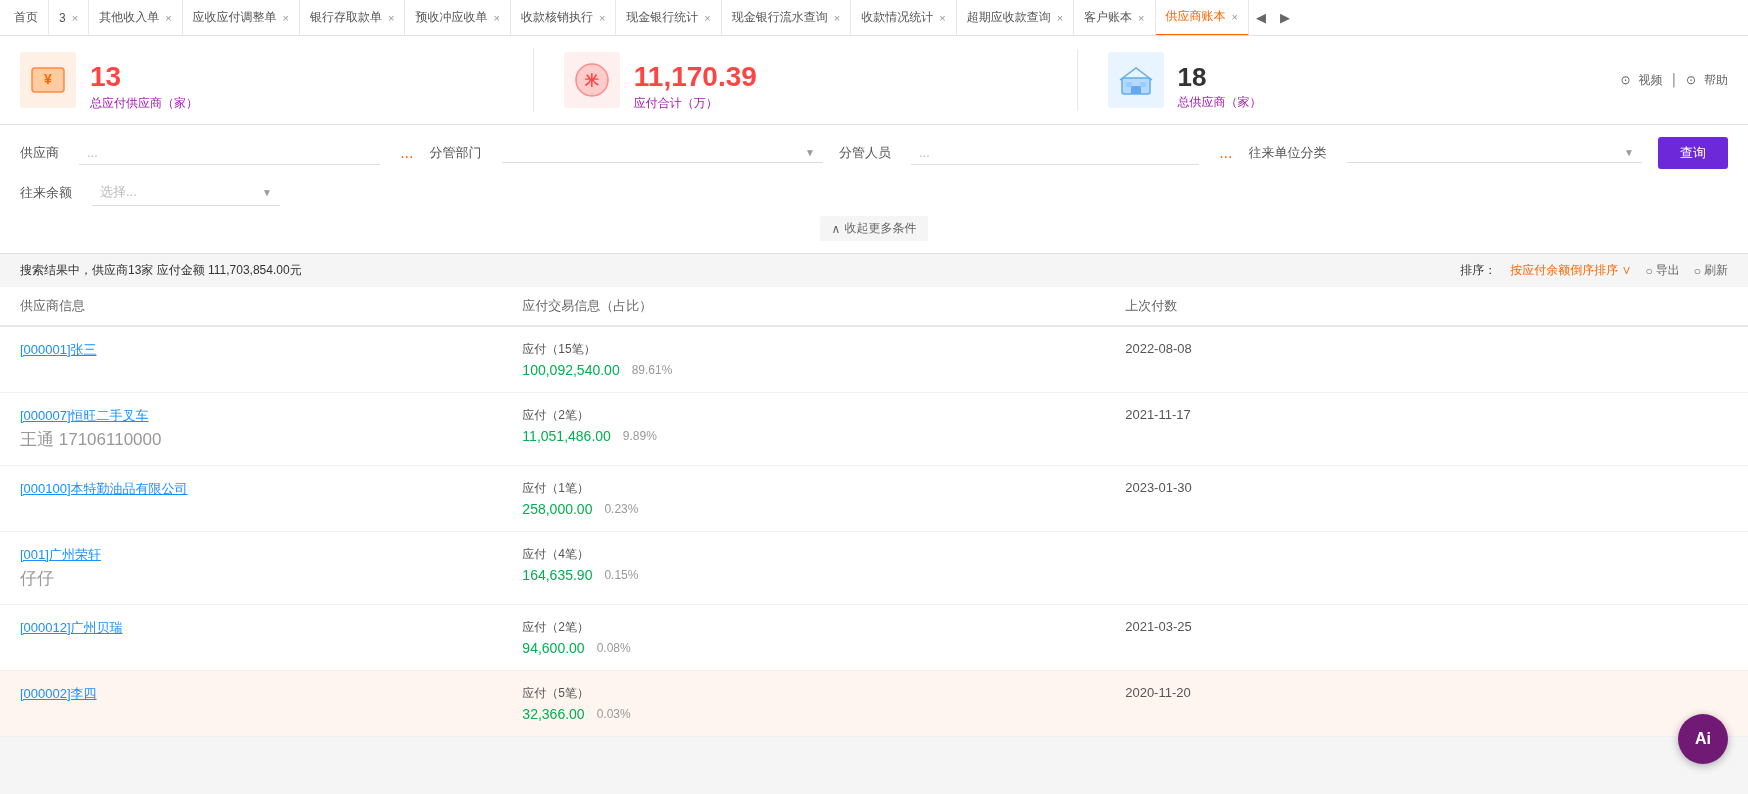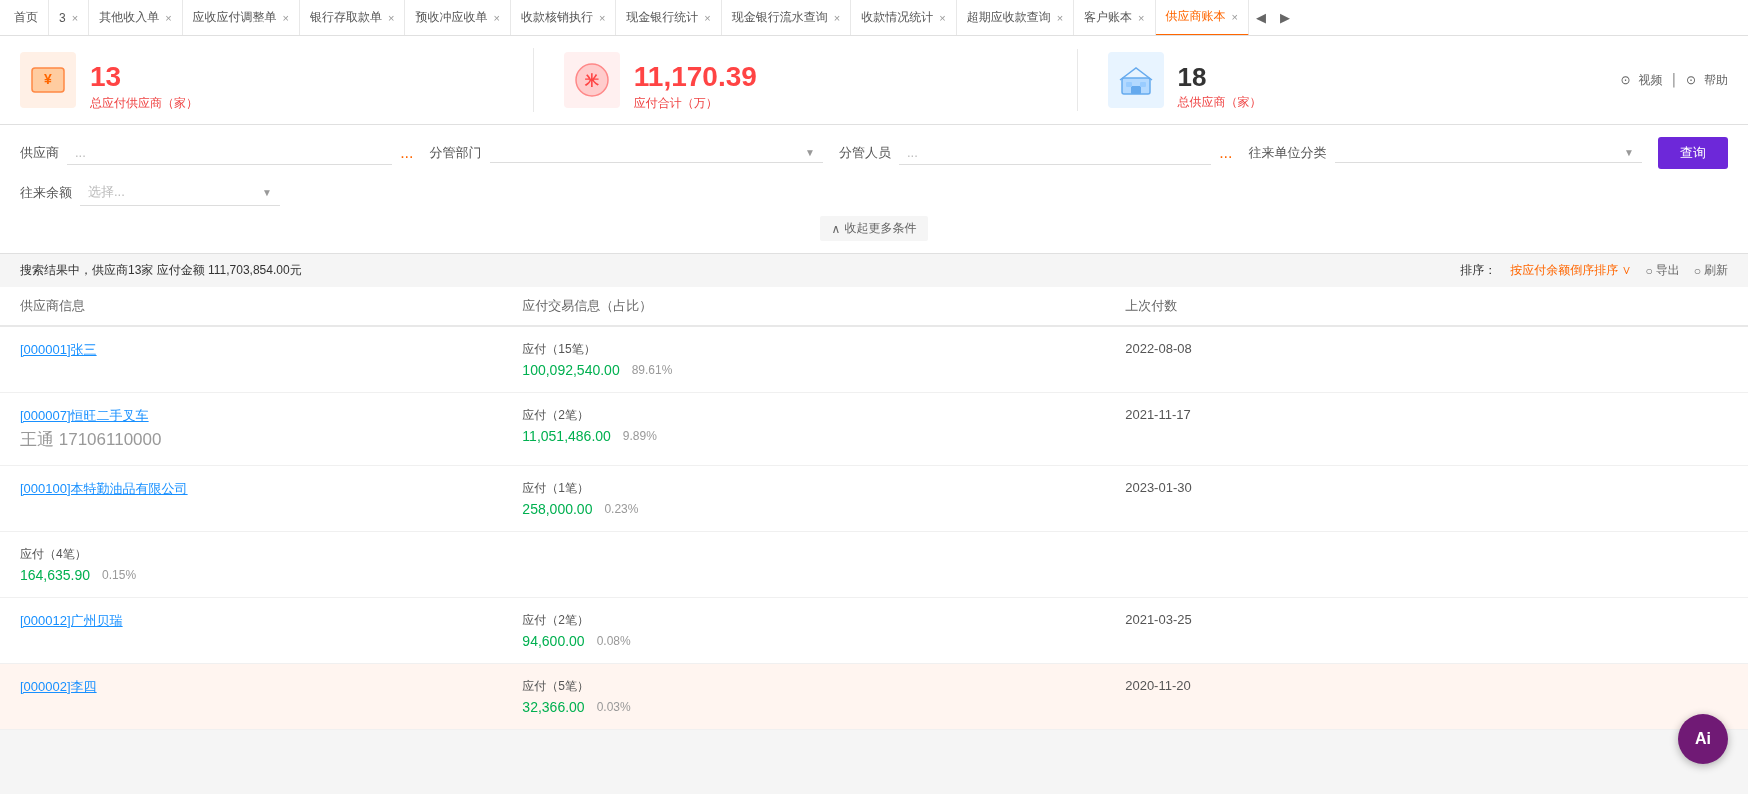--- a/index.html
+++ b/index.html
@@ -58,21 +58,21 @@
       align-items: center;
       justify-content: center;
       border-radius: 4px;
     }
     .card-icon.orange { background: #fff0e6; }
     .card-icon.pink { background: #fff0f0; }
     .card-icon.blue { background: #e8f4ff; }
     .card-info { display: flex; flex-direction: column; }
     .card-number { font-size: 28px; font-weight: bold; color: #ff4444; line-height: 1; margin-top: 15px; }
     .card-number.dark { color: #333; font-size: 26px; }
-    .card-label { font-size: 12px; color: #ef4444; margin-top: 4px; }
+    .card-label { font-size: 12px; color: #a21caf; margin-top: 4px; }
     .top-right-links {
       display: flex;
       align-items: center;
       gap: 8px;
       font-size: 12px;
       color: #666;
       margin-left: auto;
       flex-shrink: 0;
     }
     .top-right-links span { cursor: pointer; color: #666; }
@@ -86,21 +86,21 @@
     .filter-row {
       display: flex;
       align-items: center;
       gap: 16px;
       margin-bottom: 10px;
     }
     .filter-row:last-child { margin-bottom: 0; }
     .filter-item {
       display: flex;
       align-items: center;
-      gap: 8px;
+      gap: 20px;
       flex: 1;
     }
     .filter-label { font-size: 13px; color: #555; white-space: nowrap; flex-shrink: 0; }
     .filter-input {
       flex: 1;
       border: none;
       border-bottom: 1px solid #ddd;
       padding: 4px 8px;
       font-size: 13px;
       outline: none;
@@ -445,20 +445,24 @@
         </div>
       </div>
     </div>
     <div class="col-lastpay">
       <span class="lastpay-date">2023-01-30</span>
     </div>
     <div class="col-extra"></div>
   </div>
 
   <div class="table-row">
+    <div class="col-supplier">
+      <div class="supplier-name">[001]广州荣轩</div>
+      <div class="supplier-sub">仔仔</div>
+    </div>
     <div class="col-transaction">
       <div class="trans-info">
         <span class="trans-label">应付（4笔）</span>
         <div class="trans-row">
           <span class="trans-amount">164,635.90</span>
           <span class="trans-percent">0.15%</span>
         </div>
       </div>
     </div>
     <div class="col-lastpay">

